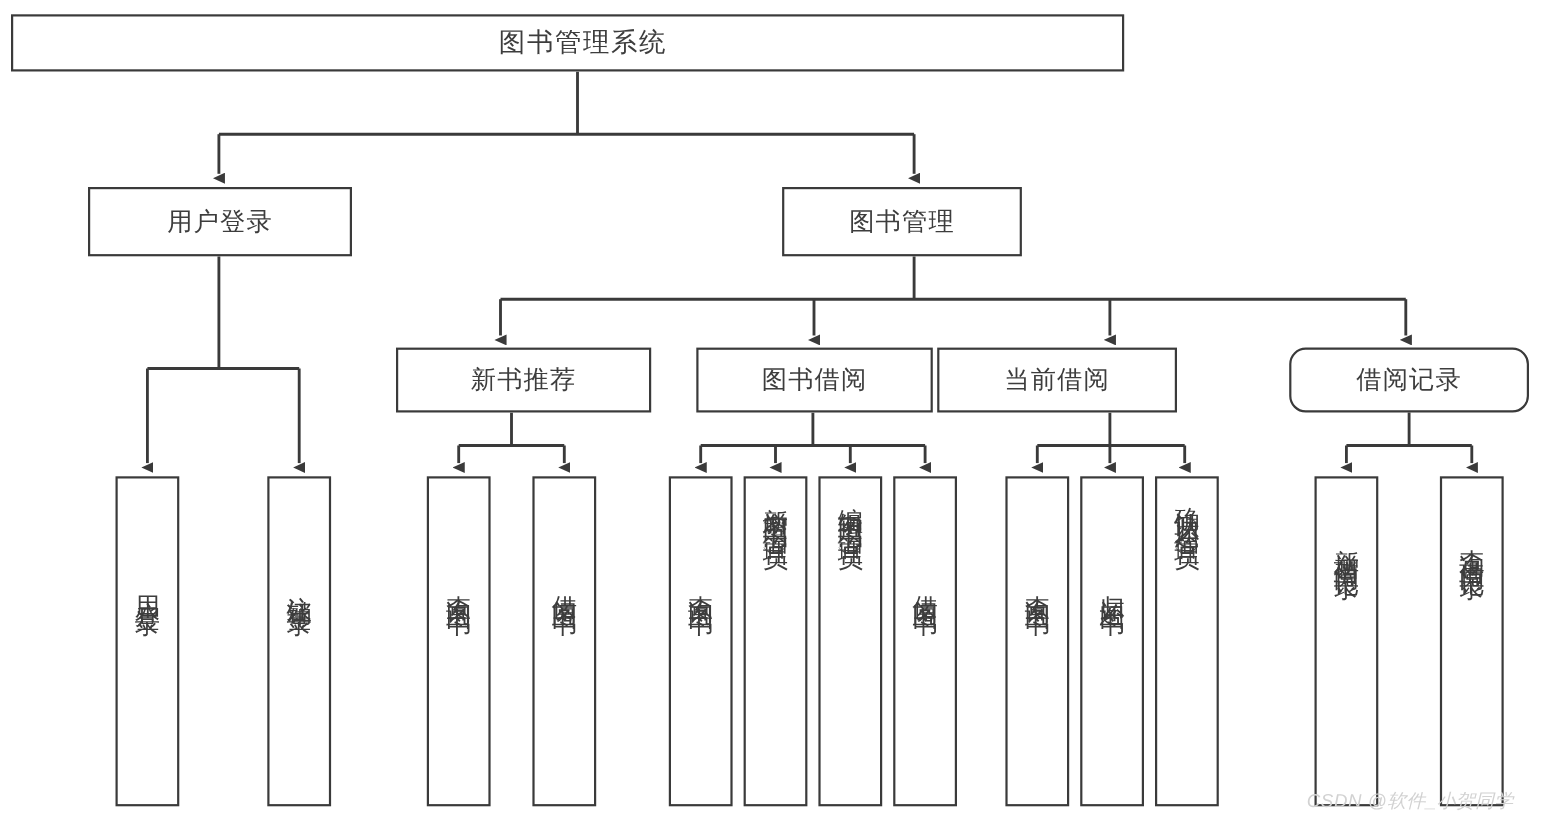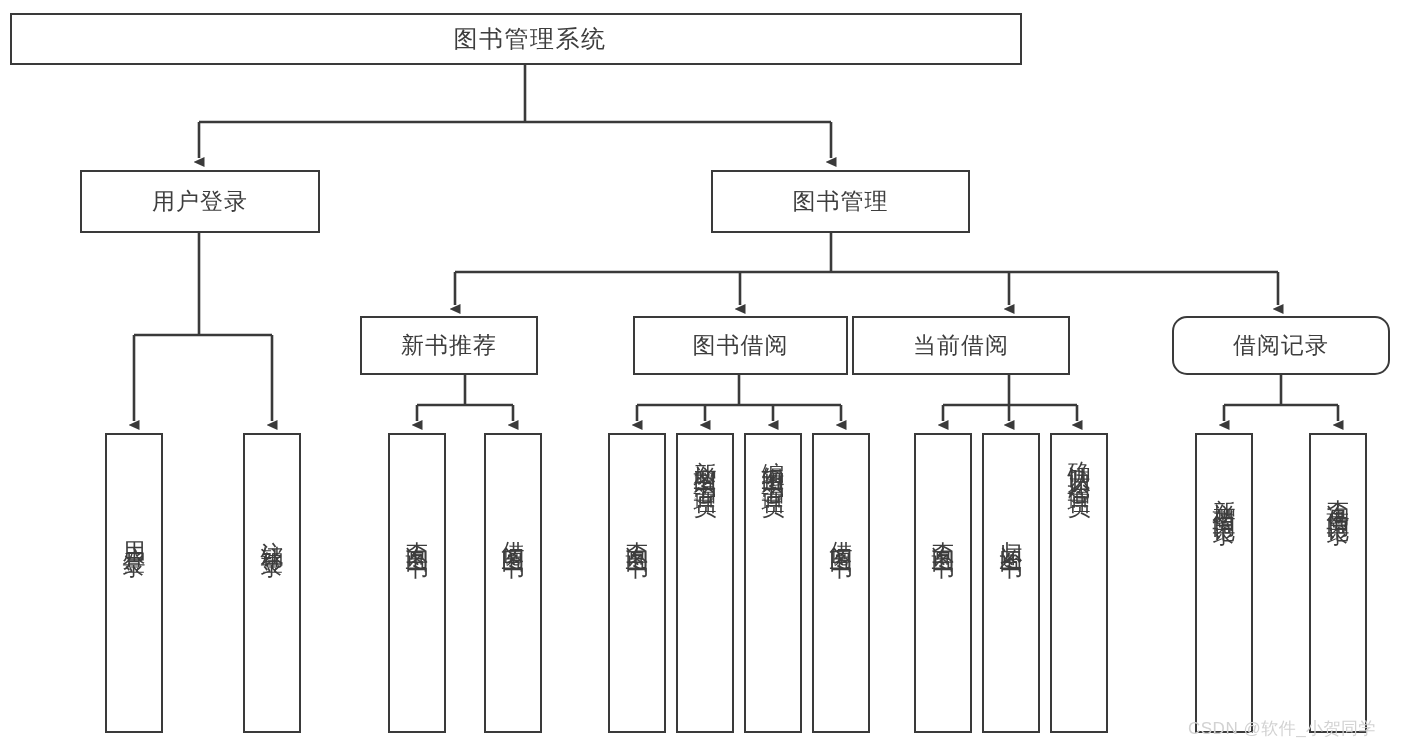--- a/index.html
+++ b/index.html
@@ -132,25 +132,25 @@
     </g>
   </svg>
 
   <div class="node horiz root" style="left:10px; top:13px; width:1012px; height:52px;padding-left:28px;">
     <span class="node-label">图书管理系统</span>
   </div>
 
   <div class="node horiz" style="left:80px; top:170px; width:240px; height:63px;">
     <span class="node-label">用户登录</span>
   </div>
-  <div class="node horiz" style="left:711px; top:170px; width:259px; height:63px;">
+  <div class="node horiz" style="left:711px; top:170px; width:218px; height:63px;">
     <span class="node-label">图书管理</span>
   </div>
 
-  <div class="node horiz" style="left:360px; top:316px; width:178px; height:59px;">
+  <div class="node horiz" style="left:360px; top:316px; width:232px; height:59px;">
     <span class="node-label">新书推荐</span>
   </div>
   <div class="node horiz" style="left:633px; top:316px; width:215px; height:59px;">
     <span class="node-label">图书借阅</span>
   </div>
   <div class="node horiz" style="left:852px; top:316px; width:218px; height:59px;">
     <span class="node-label">当前借阅</span>
   </div>
   <div class="node horiz" style="left:1172px; top:316px; width:218px; height:59px;border-radius:15px;">
     <span class="node-label">借阅记录</span>
@@ -193,15 +193,15 @@
     <span class="node-label">确认归还（管理员）</span>
   </div>
 
   <div class="node vert pad-md" style="left:1195px; top:433px; width:58px; height:300px;">
     <span class="node-label">新增借阅记录</span>
   </div>
   <div class="node vert pad-md" style="left:1309px; top:433px; width:58px; height:300px;">
     <span class="node-label">查询借阅记录</span>
   </div>
 
-  <div class="watermark" style="left:1188px; top:717px;">CSDN @软件_小贺同学</div>
+  <div class="watermark" style="left:1188px; top:717px;font-style:italic;">CSDN @软件_小贺同学</div>
 
 </div>
 
 </body></html>

